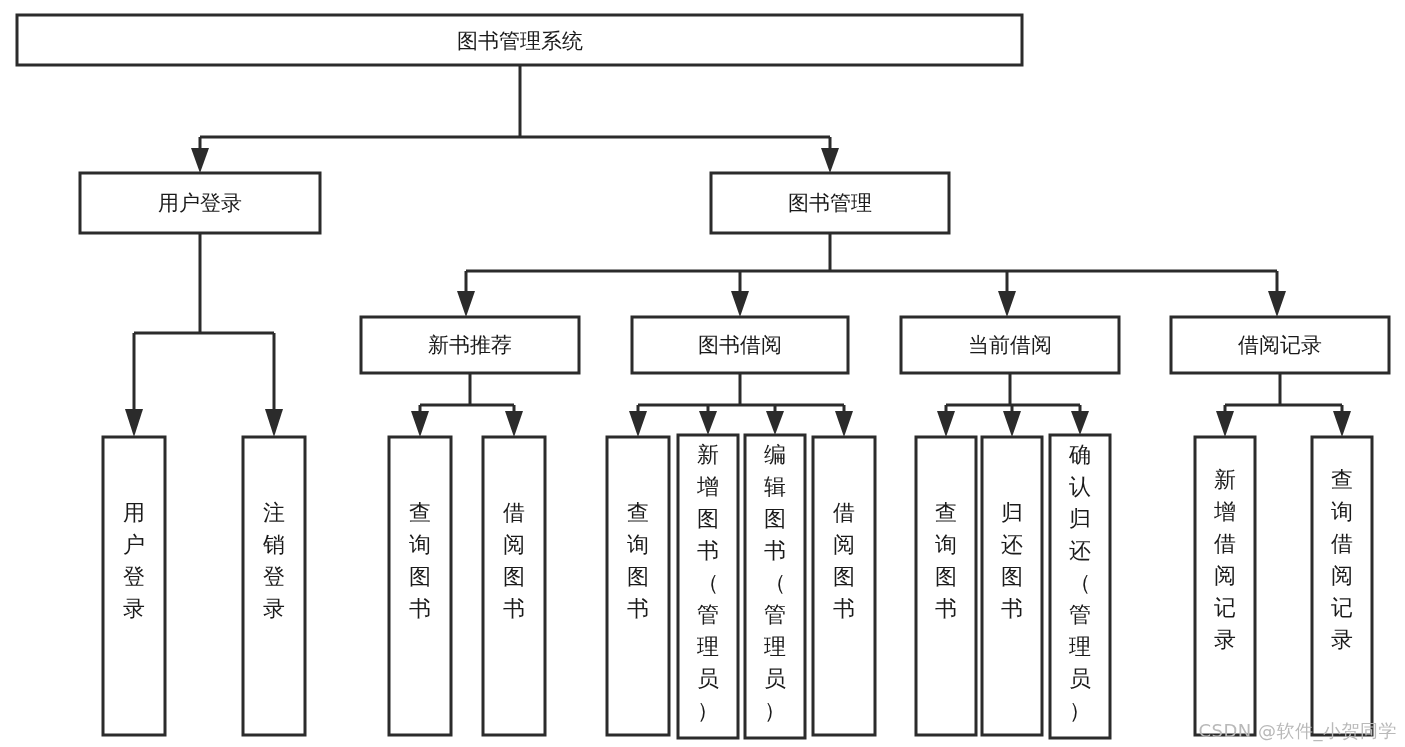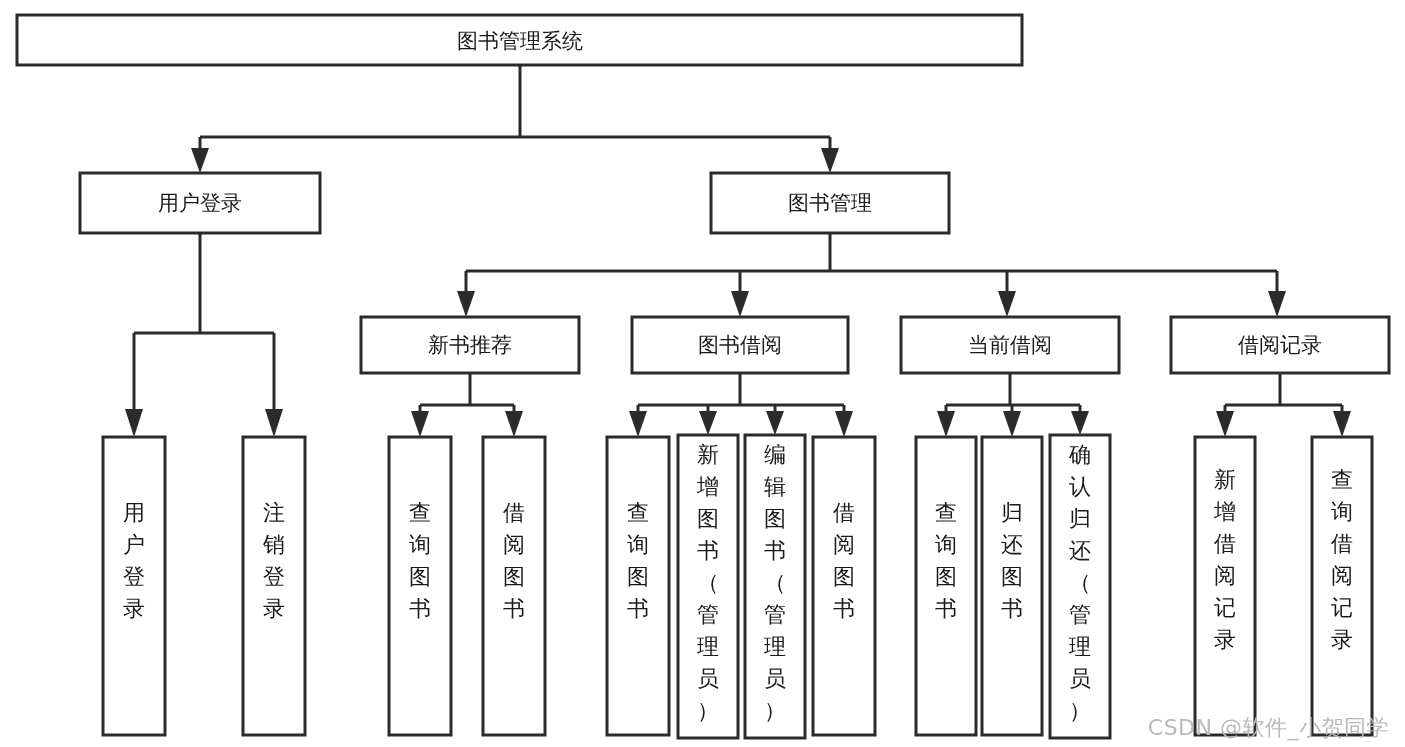--- a/index.html
+++ b/index.html
@@ -16,23 +16,23 @@
     font-family:"DejaVu Sans","Liberation Sans",sans-serif;
     font-size:21px;fill:#1a1a1a;
     text-anchor:middle;dominant-baseline:middle;
   }
   .vlabel{
     font-family:"DejaVu Sans","Liberation Sans",sans-serif;
     font-size:22px;fill:#1a1a1a;
     text-anchor:middle;
   }
   .watermark{
-    position:absolute;right:16px;bottom:4px;
+    position:absolute;right:8px;bottom:4px;
     font-family:"DejaVu Sans","Liberation Sans",sans-serif;
-    font-size:22px;color:#b9b9b9;white-space:nowrap;
+    font-size:18px;color:#b9b9b9;white-space:nowrap;
     letter-spacing:.5px;
   }
 </style>
 </head>
 <body>
 
 <svg id="diagram" viewBox="0 0 1405 747" xmlns="http://www.w3.org/2000/svg">
 
   <g>
 

